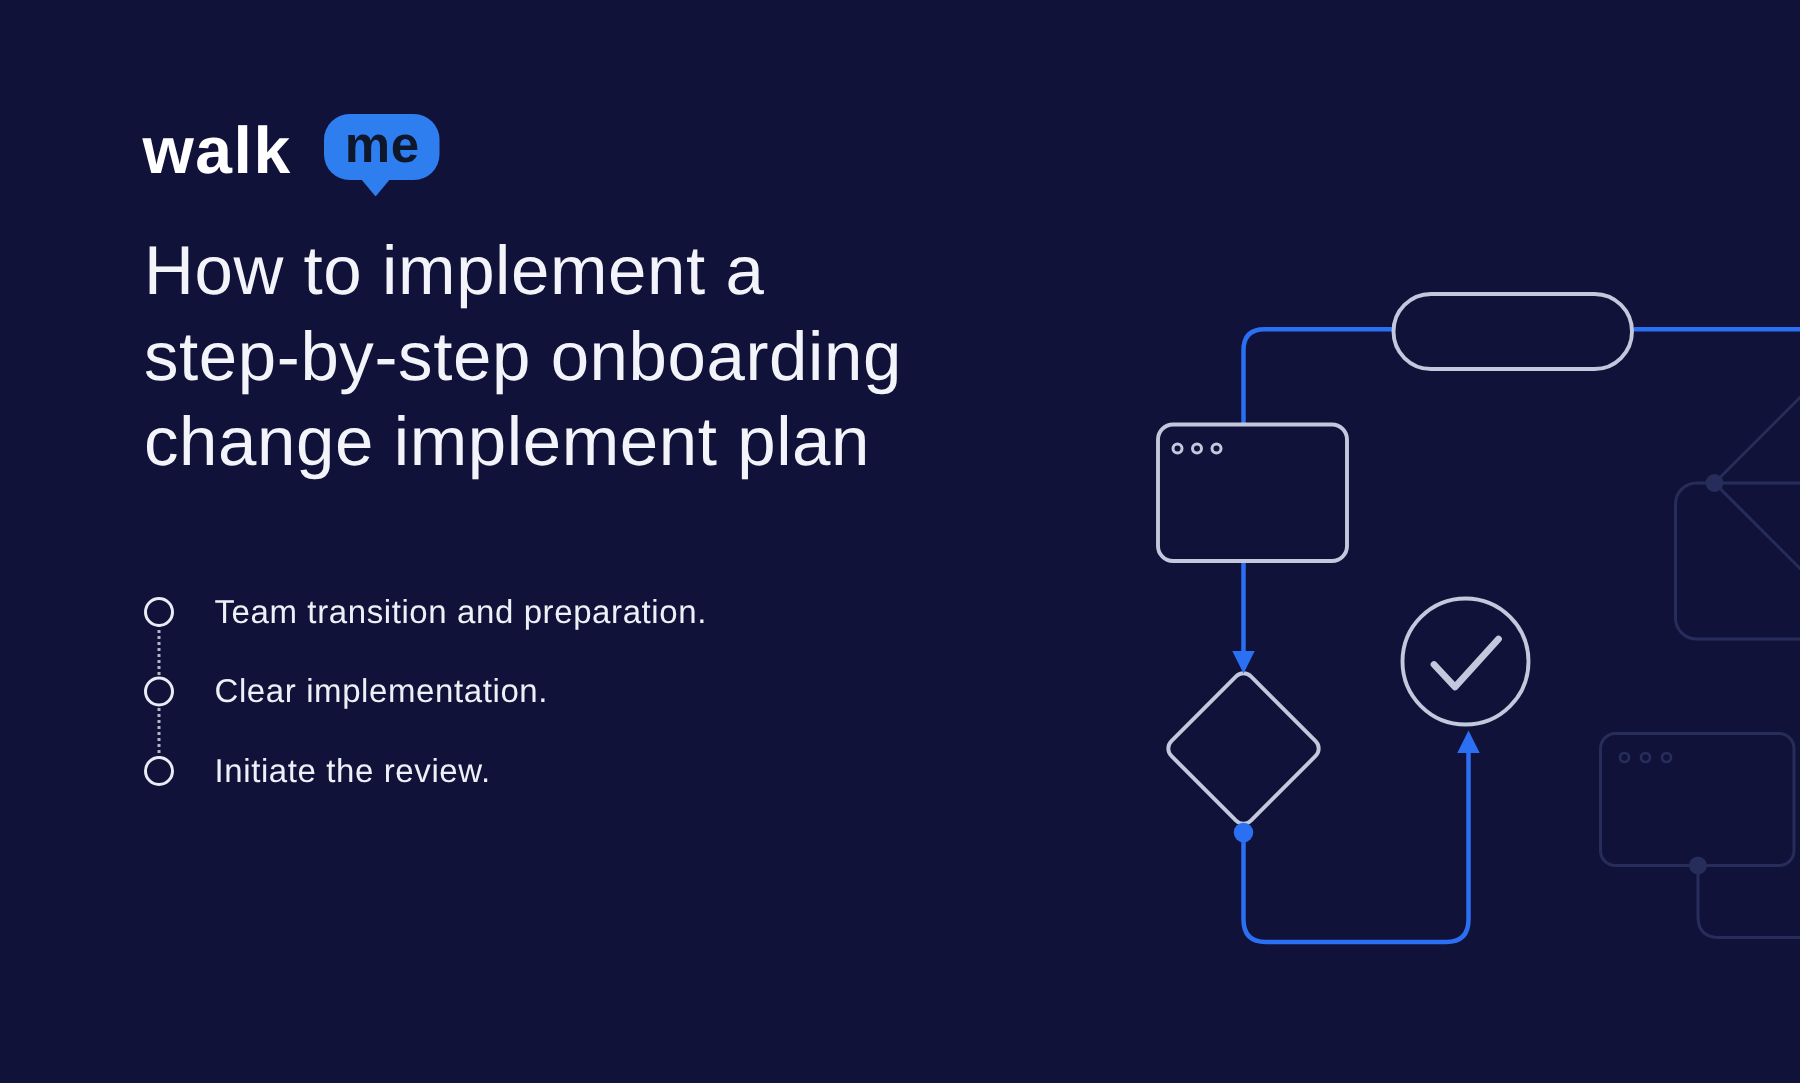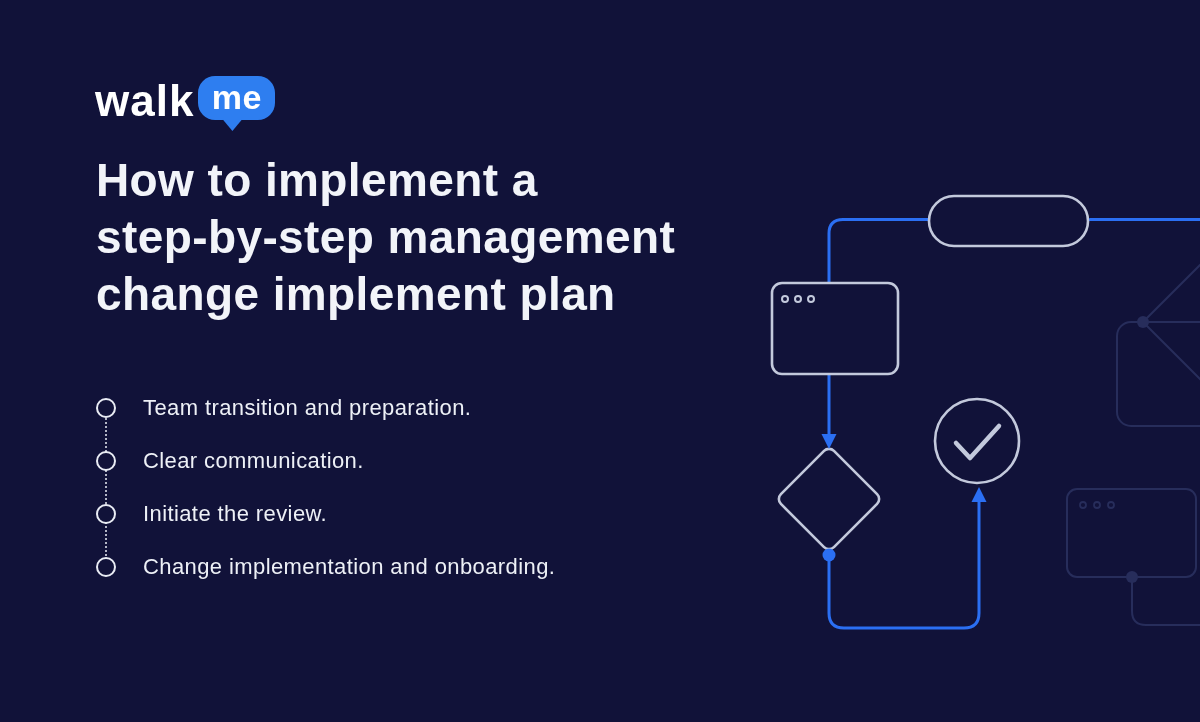--- a/index.html
+++ b/index.html
@@ -21,20 +21,21 @@
     position:relative;
     width:1200px;height:722px;
     background:var(--background);
     overflow:hidden;
   }
   
   .logo{
     position:absolute;left:95px;top:66px;
     display:flex;align-items:flex-end;
     height:60px;
+    gap:18px;
   }
   .logo-walk{
     color:#FFFFFF;
     font-size:44px;
     font-weight:600;
     letter-spacing:1px;
     line-height:1;
     padding-bottom:3px;
   }
   .logo-bubble{
@@ -48,33 +49,33 @@
   }
   .logo-bubble::after{
     content:"";
     position:absolute;
     left:24px;bottom:-11px;
     width:20px;height:12px;
     background:var(--logo-bubble-blue);
     clip-path:polygon(0 0,100% 0,50% 100%);
   }
   .logo-me{
-    color:#ffffff;
+    color:#0f172a;
     font-size:34px;
     font-weight:700;
     letter-spacing:0.5px;
     line-height:1;
     padding-bottom:2px;
   }
   
   .title{
     position:absolute;left:96px;top:152px;
     color:var(--text-primary);
     font-size:46px;
-    font-weight:700;
+    font-weight:400;
     line-height:57px;
     letter-spacing:0.4px;
   }
   .title-line{display:block;}
   
   .checklist{
     position:absolute;left:96px;top:381px;
     width:620px;
   }
   .checklist-connector{
@@ -124,41 +125,37 @@
 
   <div class="logo">
     <span class="logo-walk">walk</span>
     <span class="logo-bubble">
       <span class="logo-me">me</span>
     </span>
   </div>
 
   <h1 class="title">
     <span class="title-line">How to implement a</span>
-    <span class="title-line">step-by-step management</span>
+    <span class="title-line">step-by-step onboarding</span>
     <span class="title-line">change implement plan</span>
   </h1>
 
   <div class="checklist">
     <div class="checklist-connector"></div>
     <div class="check-row">
       <span class="bullet"></span>
       <span class="row-text">Team transition and preparation.</span>
     </div>
     <div class="check-row">
       <span class="bullet"></span>
-      <span class="row-text">Clear communication.</span>
+      <span class="row-text">Clear implementation.</span>
     </div>
     <div class="check-row">
       <span class="bullet"></span>
       <span class="row-text">Initiate the review.</span>
-    </div>
-    <div class="check-row">
-      <span class="bullet"></span>
-      <span class="row-text">Change implementation and onboarding.</span>
     </div>
   </div>
 
   <svg class="flowchart" viewBox="0 0 1200 722">
 
     <g stroke-width="2">
       <rect class="s-faint f-none" x="1117" y="322" width="160" height="104" rx="14"></rect>
       <path class="s-faint f-none" d="M1143,322 L1207,258 M1143,322 L1207,386"></path>
       <circle class="f-faint" cx="1143" cy="322" r="6"></circle>
       <rect class="s-faint f-none" x="1067" y="489" width="129" height="88" rx="10"></rect>

